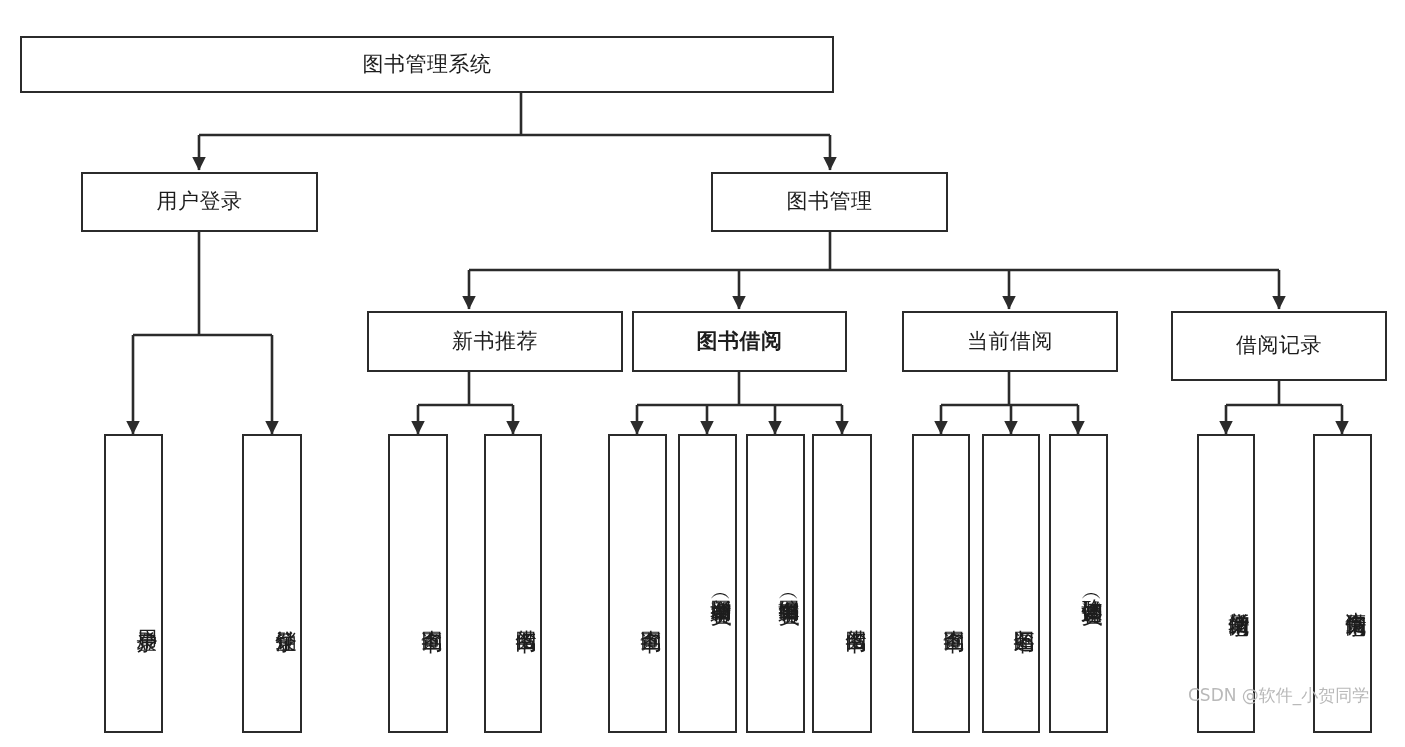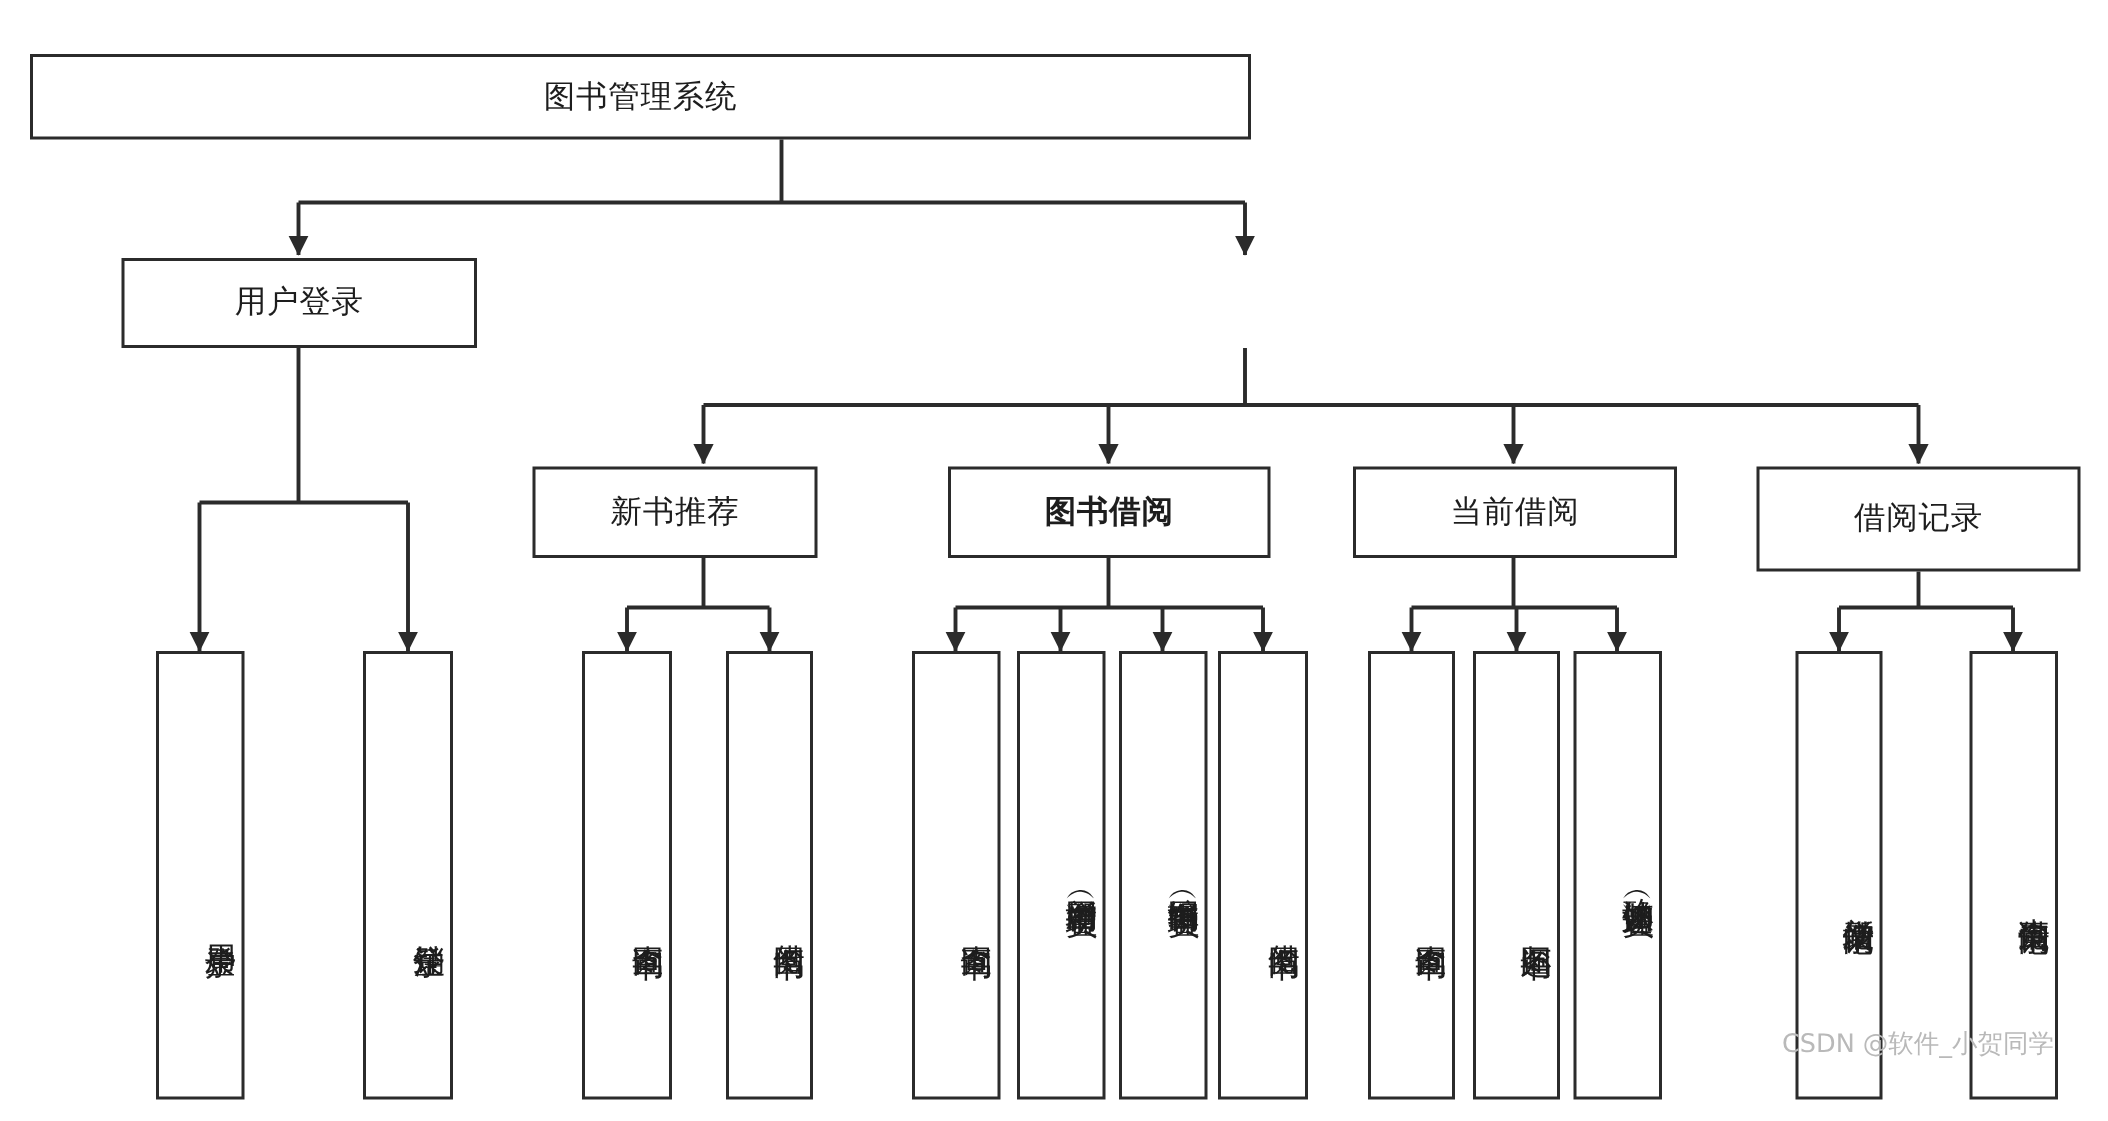--- a/index.html
+++ b/index.html
@@ -118,22 +118,23 @@
       <path d="M 1279 372 L 1279 405"></path>
       <path d="M 1226 405 L 1342 405"></path>
       <path d="M 1226 405 L 1226 434" marker-end="url(#arrow)"></path>
       <path d="M 1342 405 L 1342 434" marker-end="url(#arrow)"></path>
     </g>
   </svg>
 
   <div class="node node-h" style="left:20px; top:11px; width:814px; height:57px;margin-top:25px;">图书管理系统</div>
 
   <div class="node node-h" style="left:81px; top:172px; width:237px; height:60px;">用户登录</div>
+  <div class="node node-h" style="left:711px; top:172px; width:237px; height:60px;">图书管理</div>
 
-  <div class="node node-h" style="left:355px; top:311px; width:190px; height:61px;">新书推荐</div>
+  <div class="node node-h" style="left:367px; top:311px; width:256px; height:61px;">新书推荐</div>
   <div class="node node-h" style="left:632px; top:311px; width:215px; height:61px;font-weight:bold;">图书借阅</div>
   <div class="node node-h" style="left:902px; top:311px; width:216px; height:61px;font-family:Liberation Serif, serif;">当前借阅</div>
   <div class="node node-h" style="left:1171px; top:311px; width:216px; height:70px;">借阅记录</div>
 
   <div class="node node-v pad-top-lg" style="left:104px; top:434px; width:59px; height:299px;">用户登录</div>
   <div class="node node-v pad-top-lg" style="left:242px; top:434px; width:60px; height:299px;">注销登录</div>
 
   <div class="node node-v pad-top-lg" style="left:388px; top:434px; width:60px; height:299px;">查询图书</div>
   <div class="node node-v pad-top-lg" style="left:484px; top:434px; width:58px; height:299px;">借阅图书</div>
 

